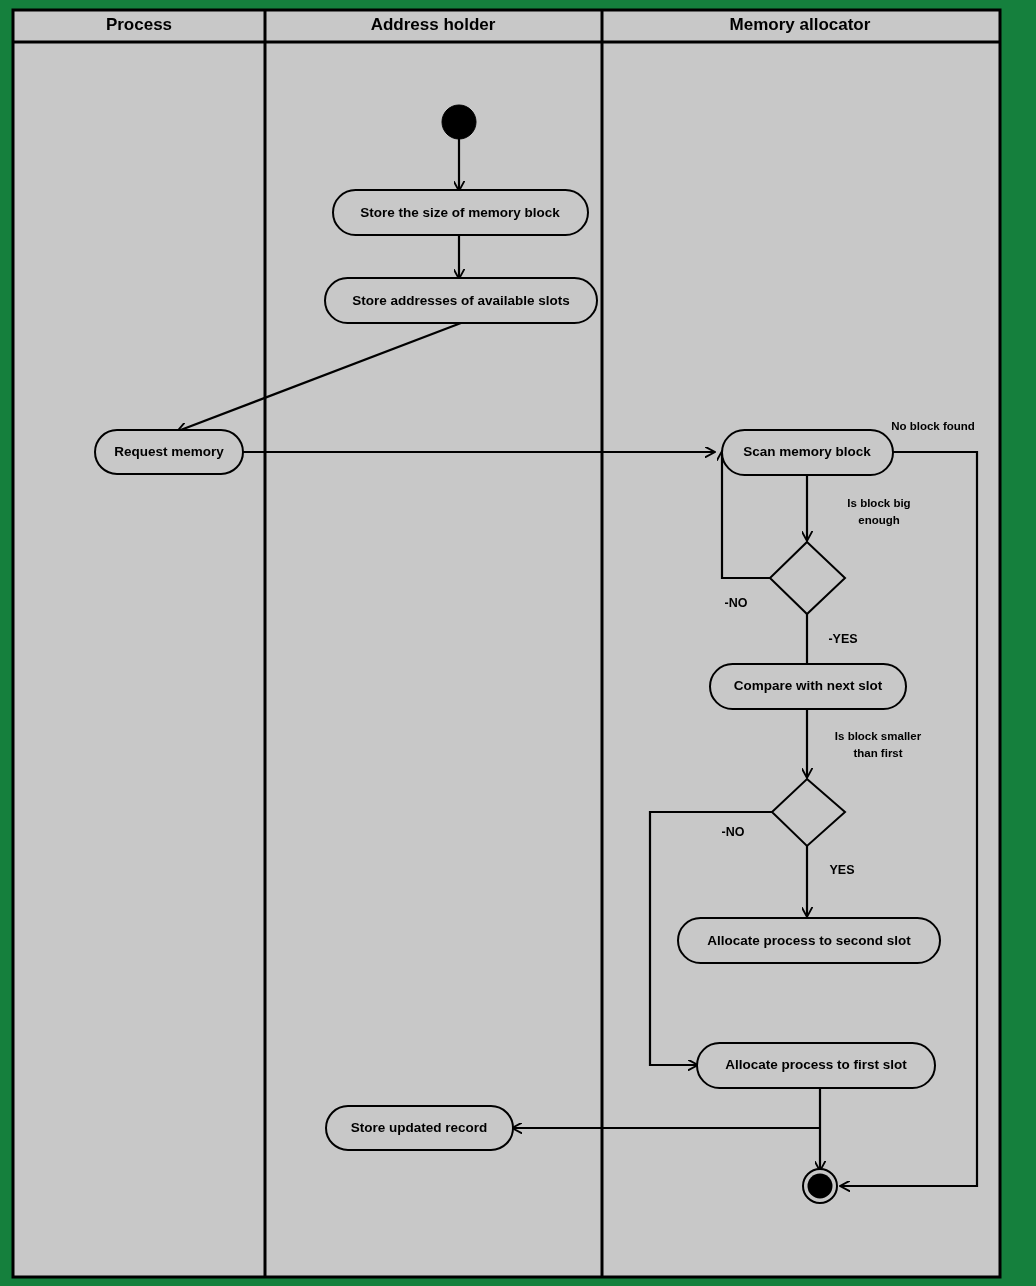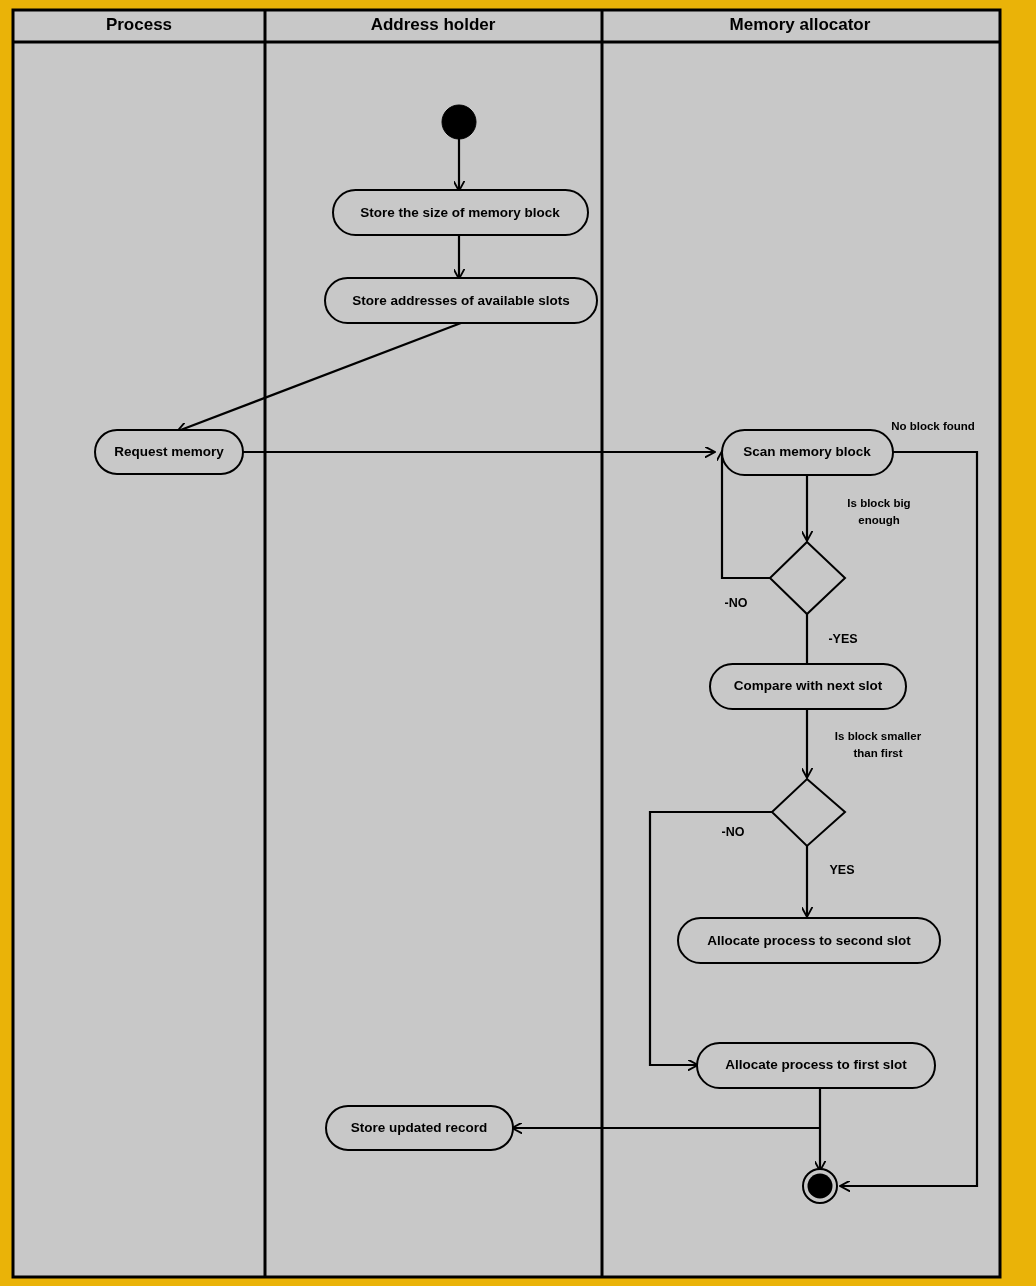--- a/index.html
+++ b/index.html
@@ -10,21 +10,21 @@
   body {
     width: 1036px;
     height: 1286px;
     font-family: "Liberation Sans", sans-serif;
     overflow: hidden;
   }
   #stage {
     position: relative;
     width: 1036px;
     height: 1286px;
-    background: #eab308;
+    background: #15803d;
   }
   svg#diagram {
     display: block;
     position: absolute;
     left: 0;
     top: 0;
   }
   .lane-bg {
     fill: #c8c8c8;
     stroke: none;

